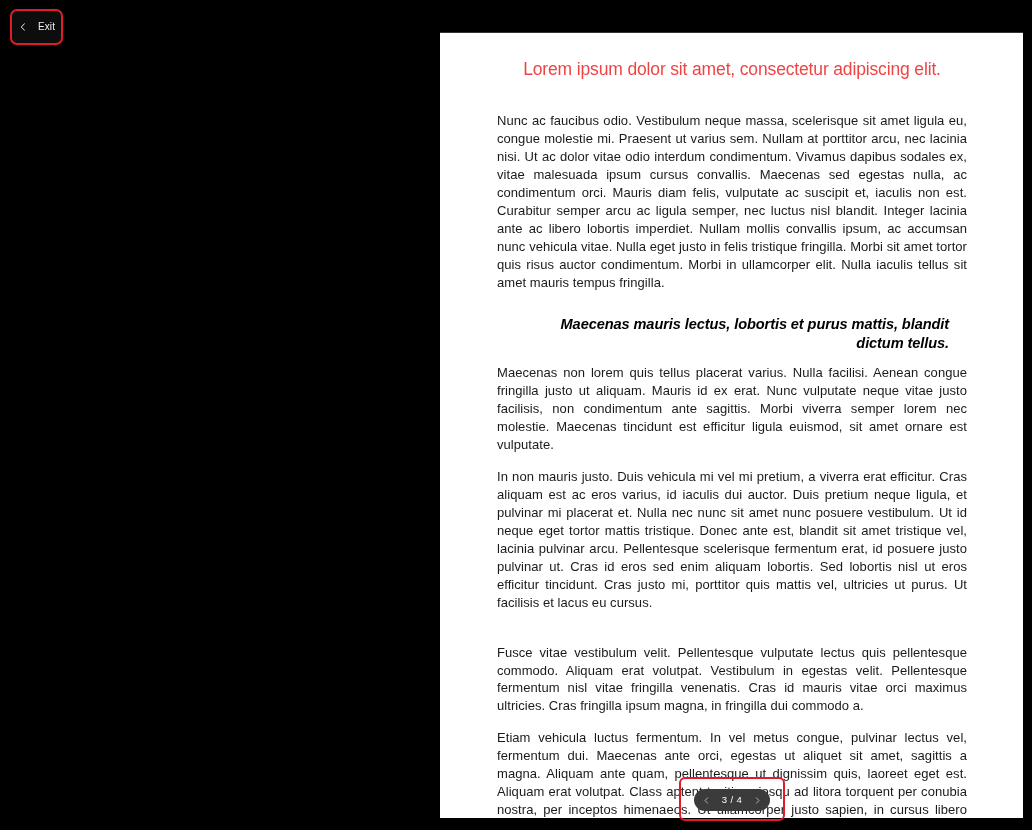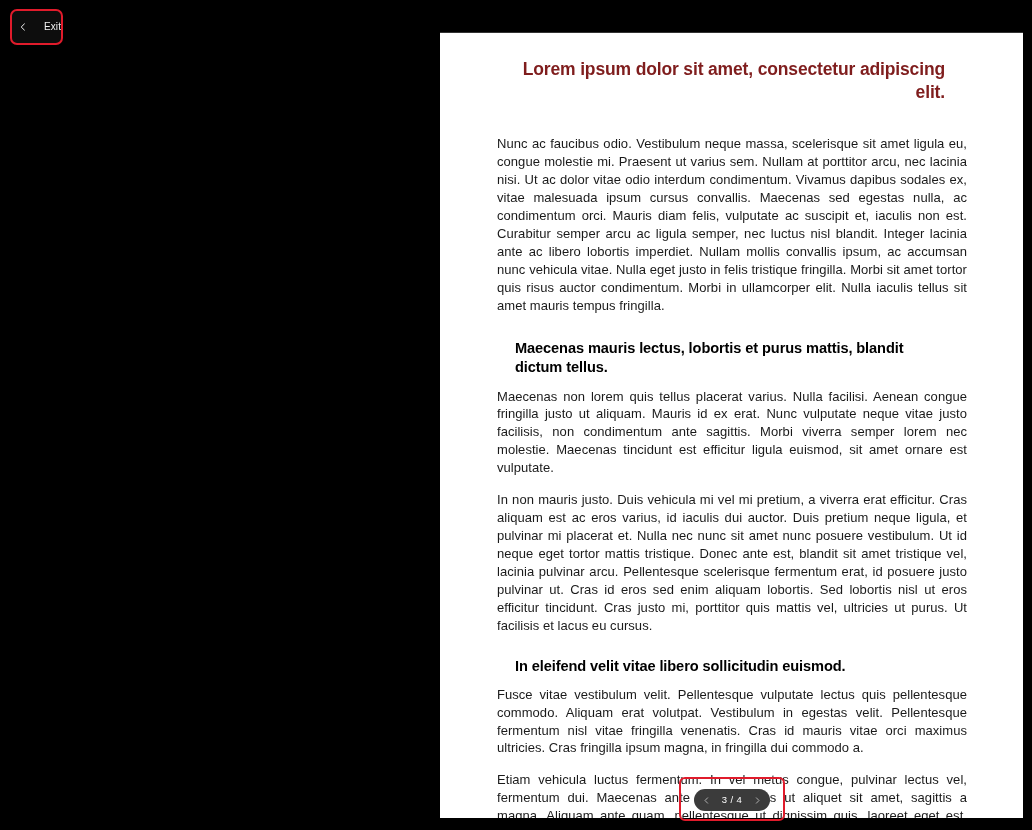--- a/index.html
+++ b/index.html
@@ -32,21 +32,21 @@
     position: absolute;
     left: 10px;
     top: 9px;
     width: 53px;
     height: 24px;
     background: #0d0d0d;
     border: 2px solid #e01b2b;
     border-radius: 7px;
     display: flex;
     align-items: center;
-    gap: 17px;
+    gap: 11px;
     padding: 16px 7px;
     cursor: pointer;
   }
   .exit-button .chev {
     display: block;
     width: 8px; height: 8px;
     flex: none;
   }
   .exit-button .exit-label {
     color: #f2f2f2;
@@ -97,36 +97,37 @@
     position: absolute;
     left: 57px;
     top: 25px;
     width: 470px;
   }
 
   .doc-h1 {
     margin: 0 0 0 0;
     padding: 0 22px 0 22px;
     font-size: 17.5px;
-    font-weight: bold;
-    color: #7f1d1d;
-    text-align: right;
+    font-weight: normal;
+    color: #ef4444;
+    text-align: center;
     line-height: 1.32;
     letter-spacing: -0.15px;
   }
 
   .doc-h2 {
     margin: 0;
     padding: 0 18px;
     font-size: 14.6px;
     font-weight: bold;
     color: #000000;
-    text-align: left;
+    text-align: right;
     line-height: 1.3;
     letter-spacing: -0.1px;
+    font-style: italic;
   }
 
   .doc-p {
     margin: 0;
     font-size: 13px;
     color: #1a1a1a;
     text-align: justify;
     line-height: 1.38;
     letter-spacing: 0.05px;
   }
@@ -212,21 +213,20 @@
         <div class="sp-h2-body"></div>
 
         <p class="doc-p">Maecenas non lorem quis tellus placerat varius. Nulla facilisi. Aenean congue fringilla justo ut aliquam. Mauris id ex erat. Nunc vulputate neque vitae justo facilisis, non condimentum ante sagittis. Morbi viverra semper lorem nec molestie. Maecenas tincidunt est efficitur ligula euismod, sit amet ornare est vulputate.</p>
 
         <div class="sp-para"></div>
 
         <p class="doc-p">In non mauris justo. Duis vehicula mi vel mi pretium, a viverra erat efficitur. Cras aliquam est ac eros varius, id iaculis dui auctor. Duis pretium neque ligula, et pulvinar mi placerat et. Nulla nec nunc sit amet nunc posuere vestibulum. Ut id neque eget tortor mattis tristique. Donec ante est, blandit sit amet tristique vel, lacinia pulvinar arcu. Pellentesque scelerisque fermentum erat, id posuere justo pulvinar ut. Cras id eros sed enim aliquam lobortis. Sed lobortis nisl ut eros efficitur tincidunt. Cras justo mi, porttitor quis mattis vel, ultricies ut purus. Ut facilisis et lacus eu cursus.</p>
 
         <div class="sp-body-h2b"></div>
 
-        <h2 class="doc-h2">In eleifend velit vitae libero sollicitudin euismod.</h2>
 
         <div class="sp-h2-bodyb"></div>
 
         <p class="doc-p">Fusce vitae vestibulum velit. Pellentesque vulputate lectus quis pellentesque commodo. Aliquam erat volutpat. Vestibulum in egestas velit. Pellentesque fermentum nisl vitae fringilla venenatis. Cras id mauris vitae orci maximus ultricies. Cras fringilla ipsum magna, in fringilla dui commodo a.</p>
 
         <div class="sp-para"></div>
 
         <p class="doc-p">Etiam vehicula luctus fermentum. In vel metus congue, pulvinar lectus vel, fermentum dui. Maecenas ante orci, egestas ut aliquet sit amet, sagittis a magna. Aliquam ante quam, pellentesque ut dignissim quis, laoreet eget est. Aliquam erat volutpat. Class aptent taciti sociosqu ad litora torquent per conubia nostra, per inceptos himenaeos. Ut ullamcorper justo sapien, in cursus libero viverra eget. Vivamus auctor imperdiet urna, at pulvinar leo posuere laoreet. Suspendisse neque nisl, fringilla at iaculis scelerisque, ornare vel dolor. Ut et pulvinar nunc. Pellentesque fringilla mollis efficitur. Nullam venenatis commodo imperdiet. Morbi velit neque, semper quis lorem quis, efficitur dignissim ipsum. Ut ac lorem sed turpis imperdiet eleifend sit amet id sapien.</p>
 
       </div>

